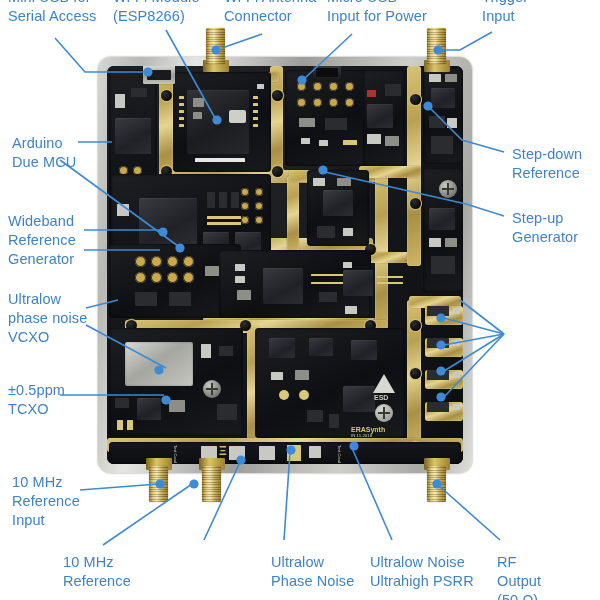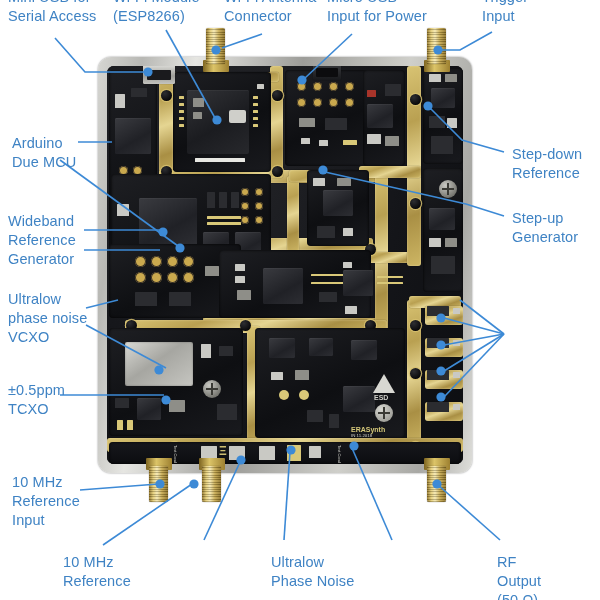--- a/index.html
+++ b/index.html
@@ -439,17 +439,19 @@
 
   <div class="lbl r" style="left:512px;top:145px;">Step-down
 Reference</div>
   <div class="lbl r" style="left:512px;top:209px;">Step-up
 Generator</div>
 
   <div class="lbl" style="left:63px;top:553px;">10 MHz
 Reference</div>
   <div class="lbl" style="left:271px;top:553px;">Ultralow
 Phase Noise</div>
+  <div class="lbl" style="left:370px;top:553px;">Ultralow Noise
+Ultrahigh PSRR</div>
   <div class="lbl" style="left:497px;top:553px;">RF
 Output
 (50 Ω)</div>
 
 </div>
 
 </body></html>

